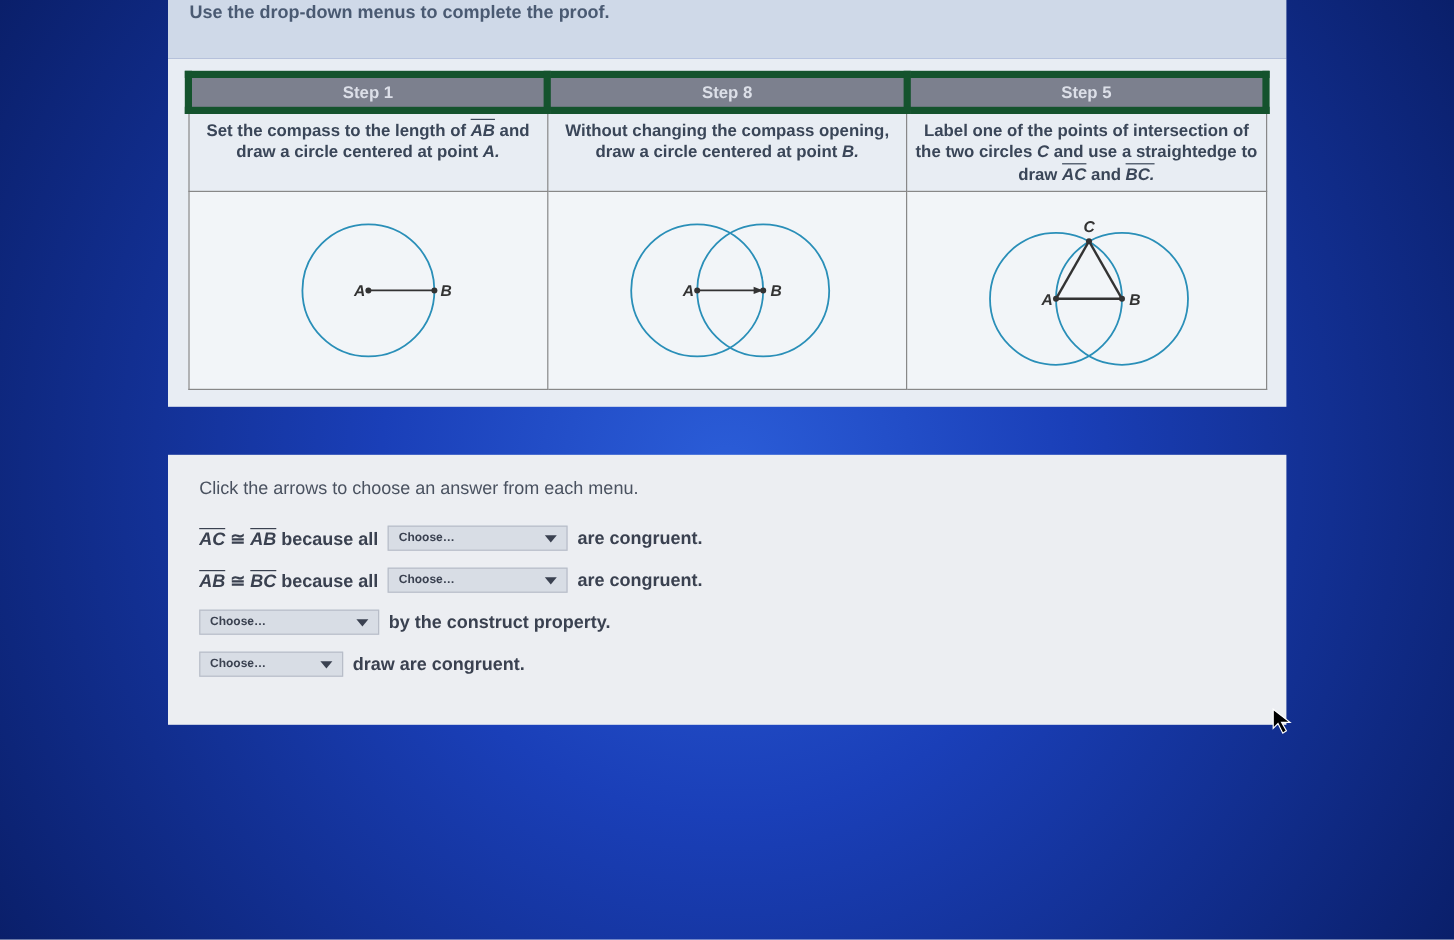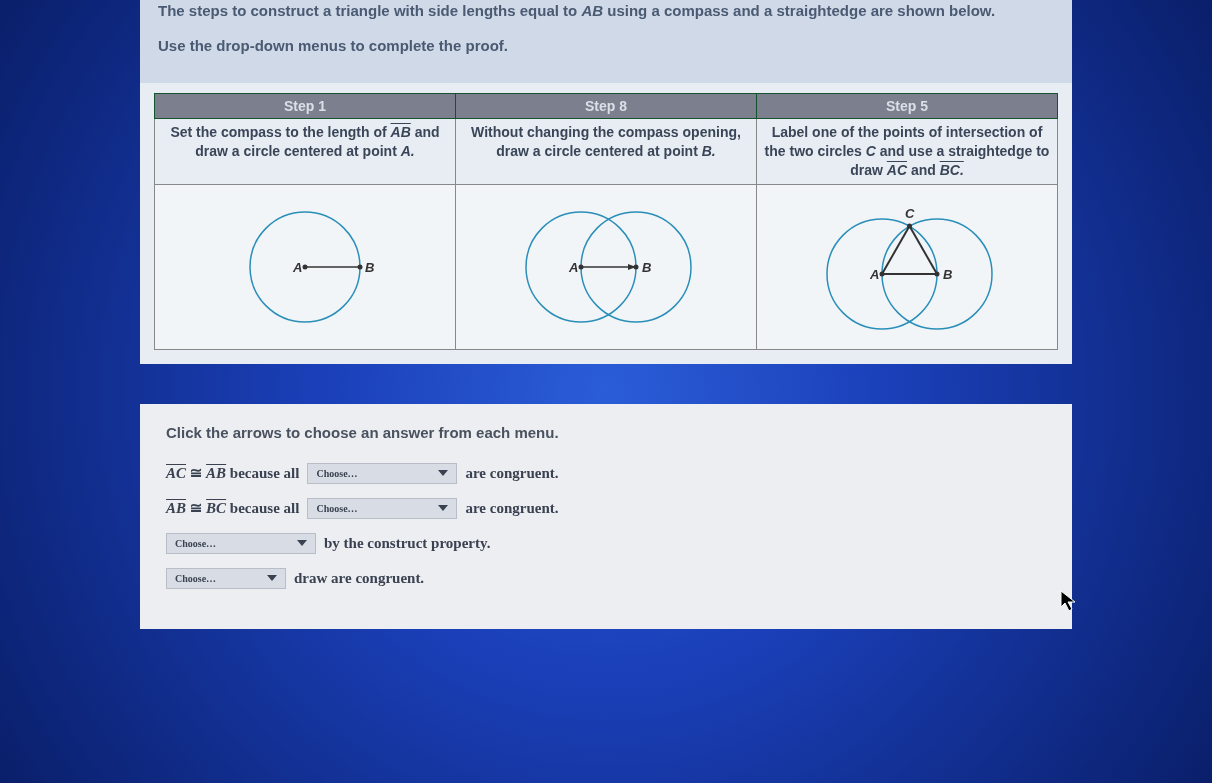--- a/index.html
+++ b/index.html
@@ -29,21 +29,21 @@
     border-collapse: collapse;
     width: 100%;
     table-layout: fixed;
   }
   th {
     background: #7c808e;
     color: #dcdfe8;
     font-weight: bold;
     font-size: 14px;
     padding: 4px;
-    border: 1px solid #14532d;
+    border: 6px solid #14532d;
   }
   td {
     border: 1px solid #888;
     vertical-align: top;
     padding: 4px 6px;
     font-size: 14px;
     font-weight: bold;
     color: #3a4658;
     line-height: 1.35;
     text-align: center;
@@ -56,22 +56,22 @@
   }
   .overline { text-decoration: overline; font-style: italic; }
   .mathit { font-style: italic; }
   .panel-bottom {
     background: #eceef2;
     margin-top: 40px;
     padding: 20px 26px 26px 26px;
     color: #3a4150;
     font-size: 15px;
   }
-  .panel-bottom .hint { font-weight: bold; margin-bottom: 22px; color: #4a5260; }
-  .row { margin-bottom: 14px; display: flex; align-items: center; flex-wrap: wrap; gap: 8px; font-weight: bold; font-family: Liberation Serif, serif; }
+  .panel-bottom .hint { font-weight: normal; margin-bottom: 22px; color: #4a5260; }
+  .row { margin-bottom: 14px; display: flex; align-items: center; flex-wrap: wrap; gap: 8px; font-weight: bold; }
   .dropdown {
     display: inline-flex;
     align-items: center;
     background: #d8dde5;
     border: 1px solid #b8bdc8;
     padding: 4px 8px;
     min-width: 150px;
     justify-content: space-between;
     cursor: pointer;
     font-weight: bold;
@@ -90,23 +90,20 @@
     left: 1060px;
     top: 590px;
     pointer-events: none;
   }
   svg { display: block; margin: 0 auto; }
 </style>
 </head>
 <body>
 
 <div class="panel-top">
-  <p>
-    <span>The steps to construct a triangle with side lengths equal to </span><span class="italic">AB</span><span> using a compass and a straightedge are shown below.</span>
-  </p>
   <p>Use the drop-down menus to complete the proof.</p>
 </div>
 
 <div class="table-wrap">
 <table>
   <tbody>
         <tr>
     <th>Step 1</th>
     <th>Step 8</th>
     <th>Step 5</th>

